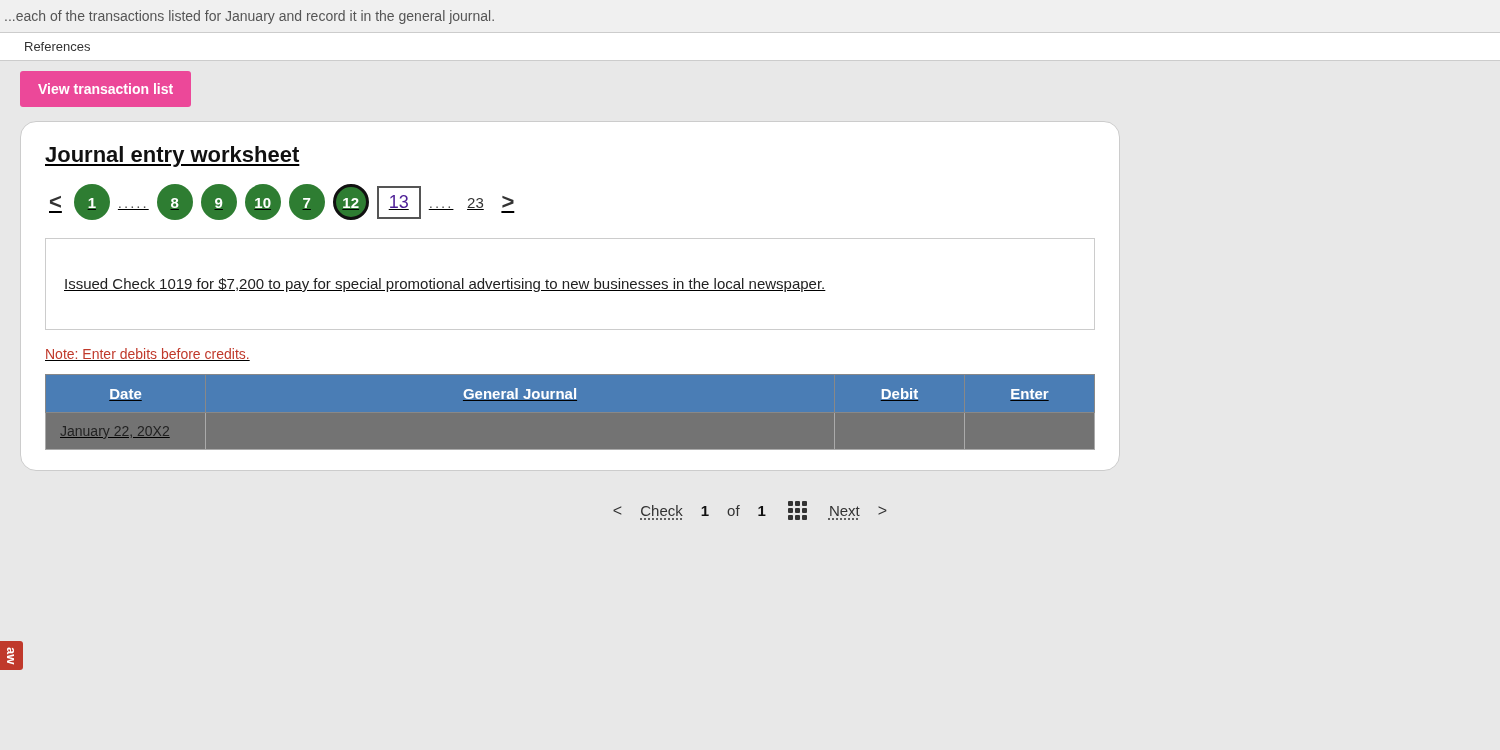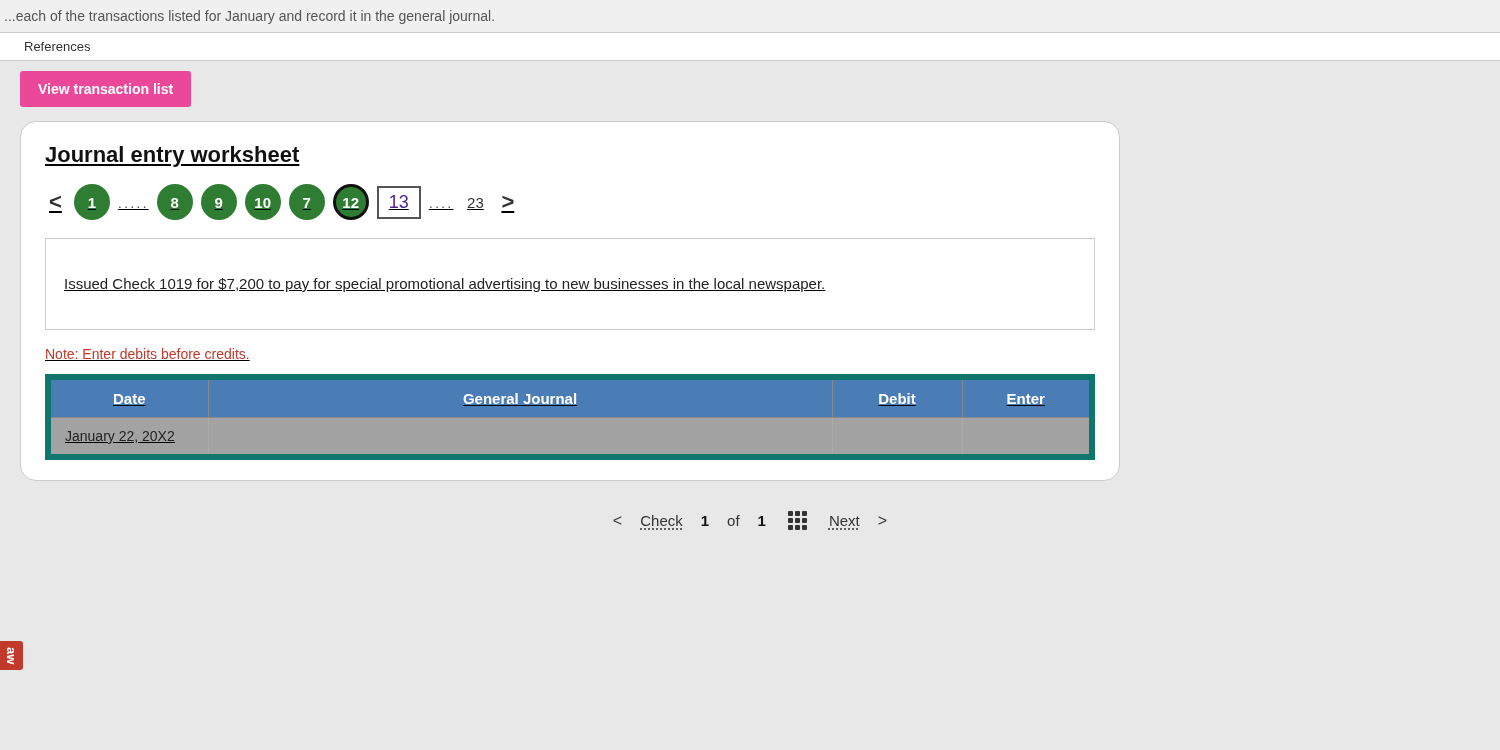--- a/index.html
+++ b/index.html
@@ -135,39 +135,39 @@
 
     .note-text {
       font-size: 14px;
       color: #c0392b;
       margin-bottom: 12px;
     }
 
     .journal-table {
       width: 100%;
       border-collapse: collapse;
-      border: 6px solid #0f766e;
+      border: 1px solid #0f766e;
     }
 
     .journal-table th {
       background: #4a7db5;
       color: #fff;
       font-size: 15px;
       font-weight: bold;
       padding: 10px 14px;
       text-align: center;
       border: 1px solid #888;
     }
 
     .journal-table td {
       border: 1px solid #aaa;
       padding: 10px 14px;
       font-size: 14px;
       color: #222;
-      background: #a3a3a3;
+      background: #737373;
     }
 
     .journal-table td.date-cell {
       width: 160px;
       white-space: nowrap;
     }
 
     .journal-table td.journal-cell {
       width: auto;
     }

